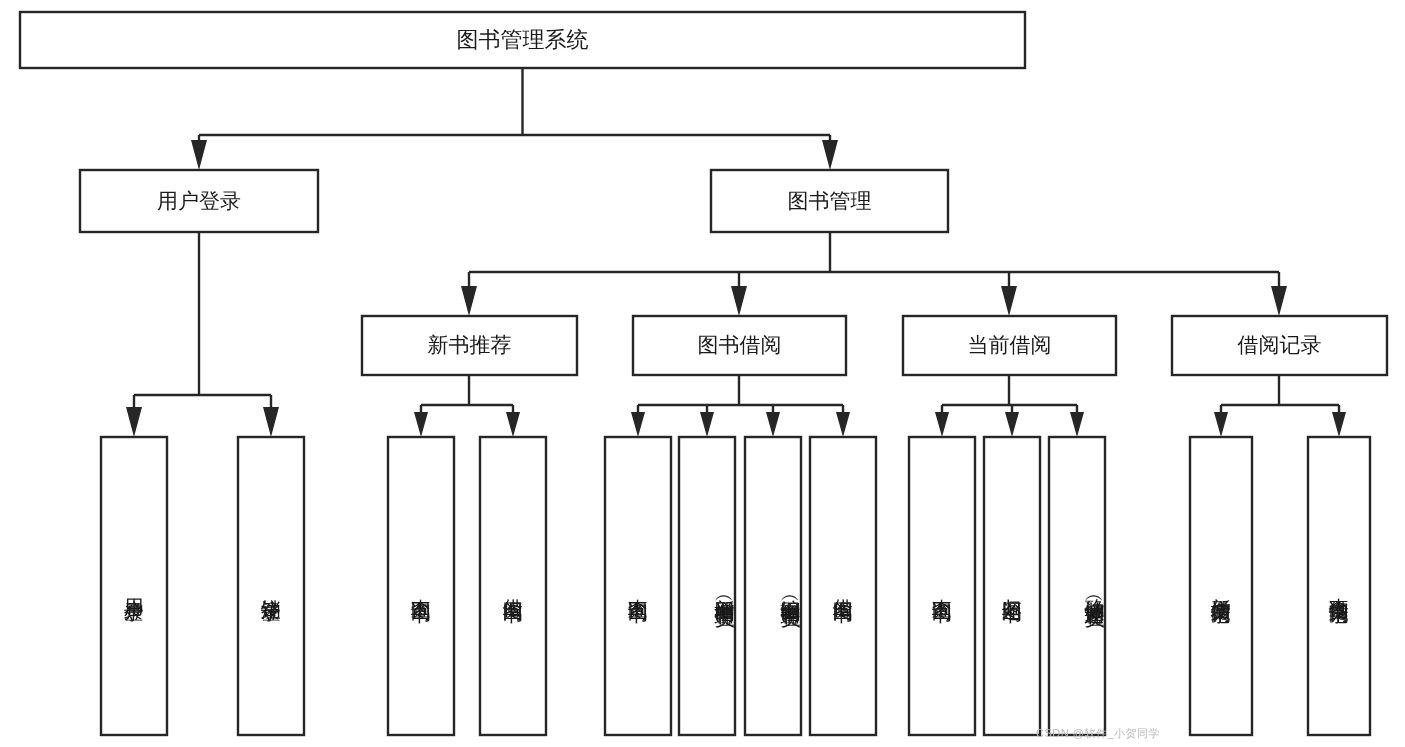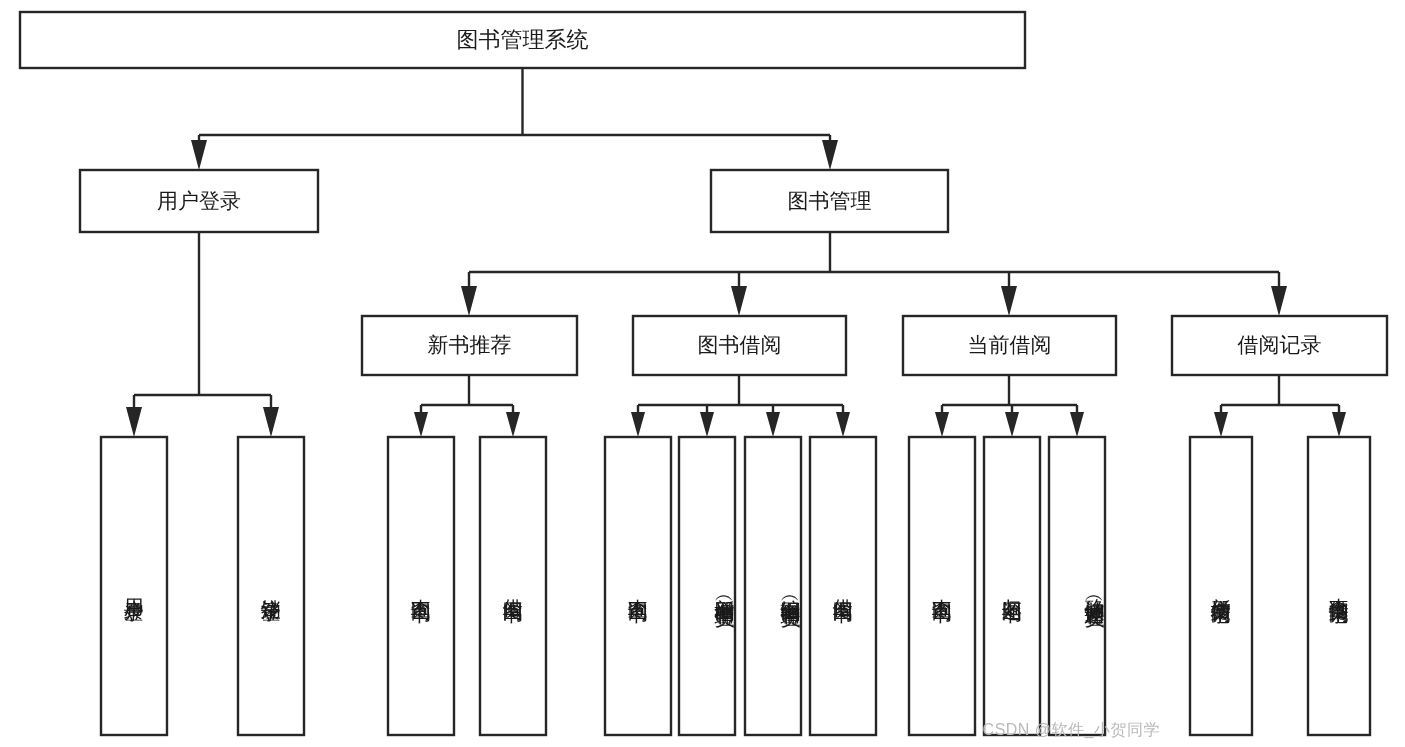--- a/index.html
+++ b/index.html
@@ -62,21 +62,21 @@
     display: flex;
     align-items: center;
     justify-content: center;
     pointer-events: none;
   }
   .watermark {
     position: absolute;
     right: 8px;
     bottom: 6px;
     font-family: "Liberation Sans", "DejaVu Sans", sans-serif;
-    font-size: 16px;
+    font-size: 11px;
     color: #b9b9b9;
     letter-spacing: 0.5px;
     white-space: nowrap;
   }
 </style>
 </head>
 <body>
 
 <div id="diagram-root">
 

